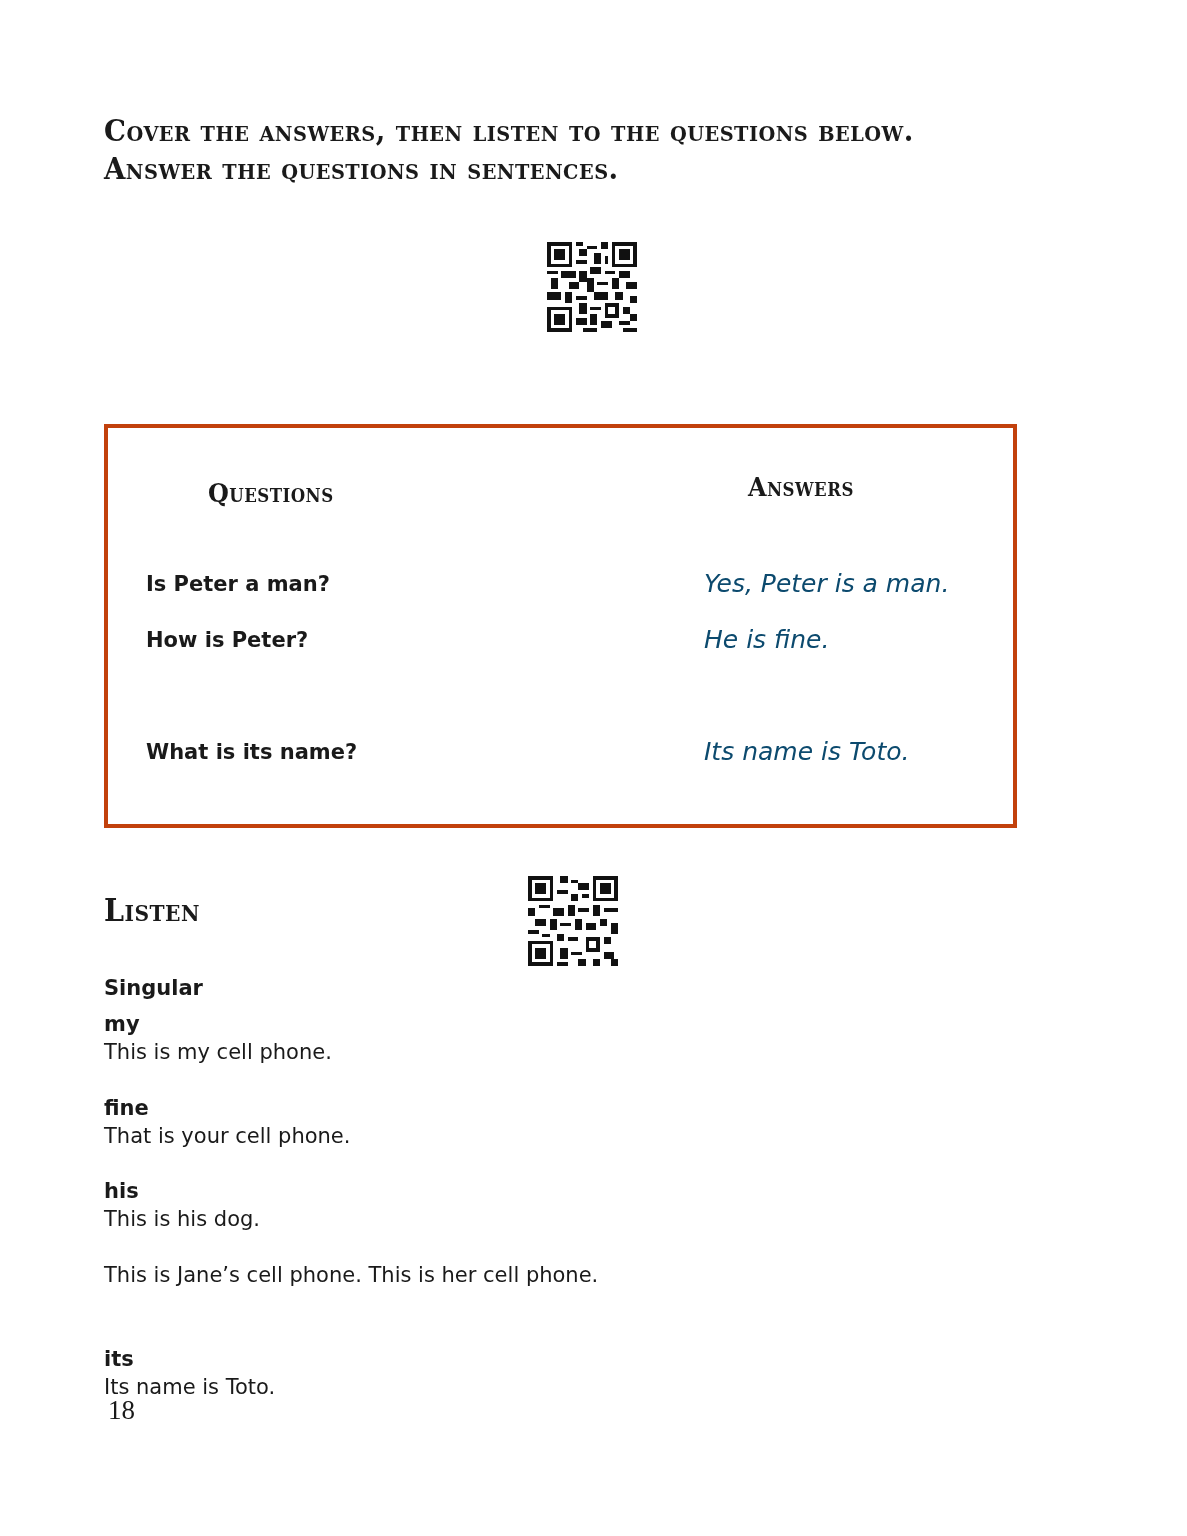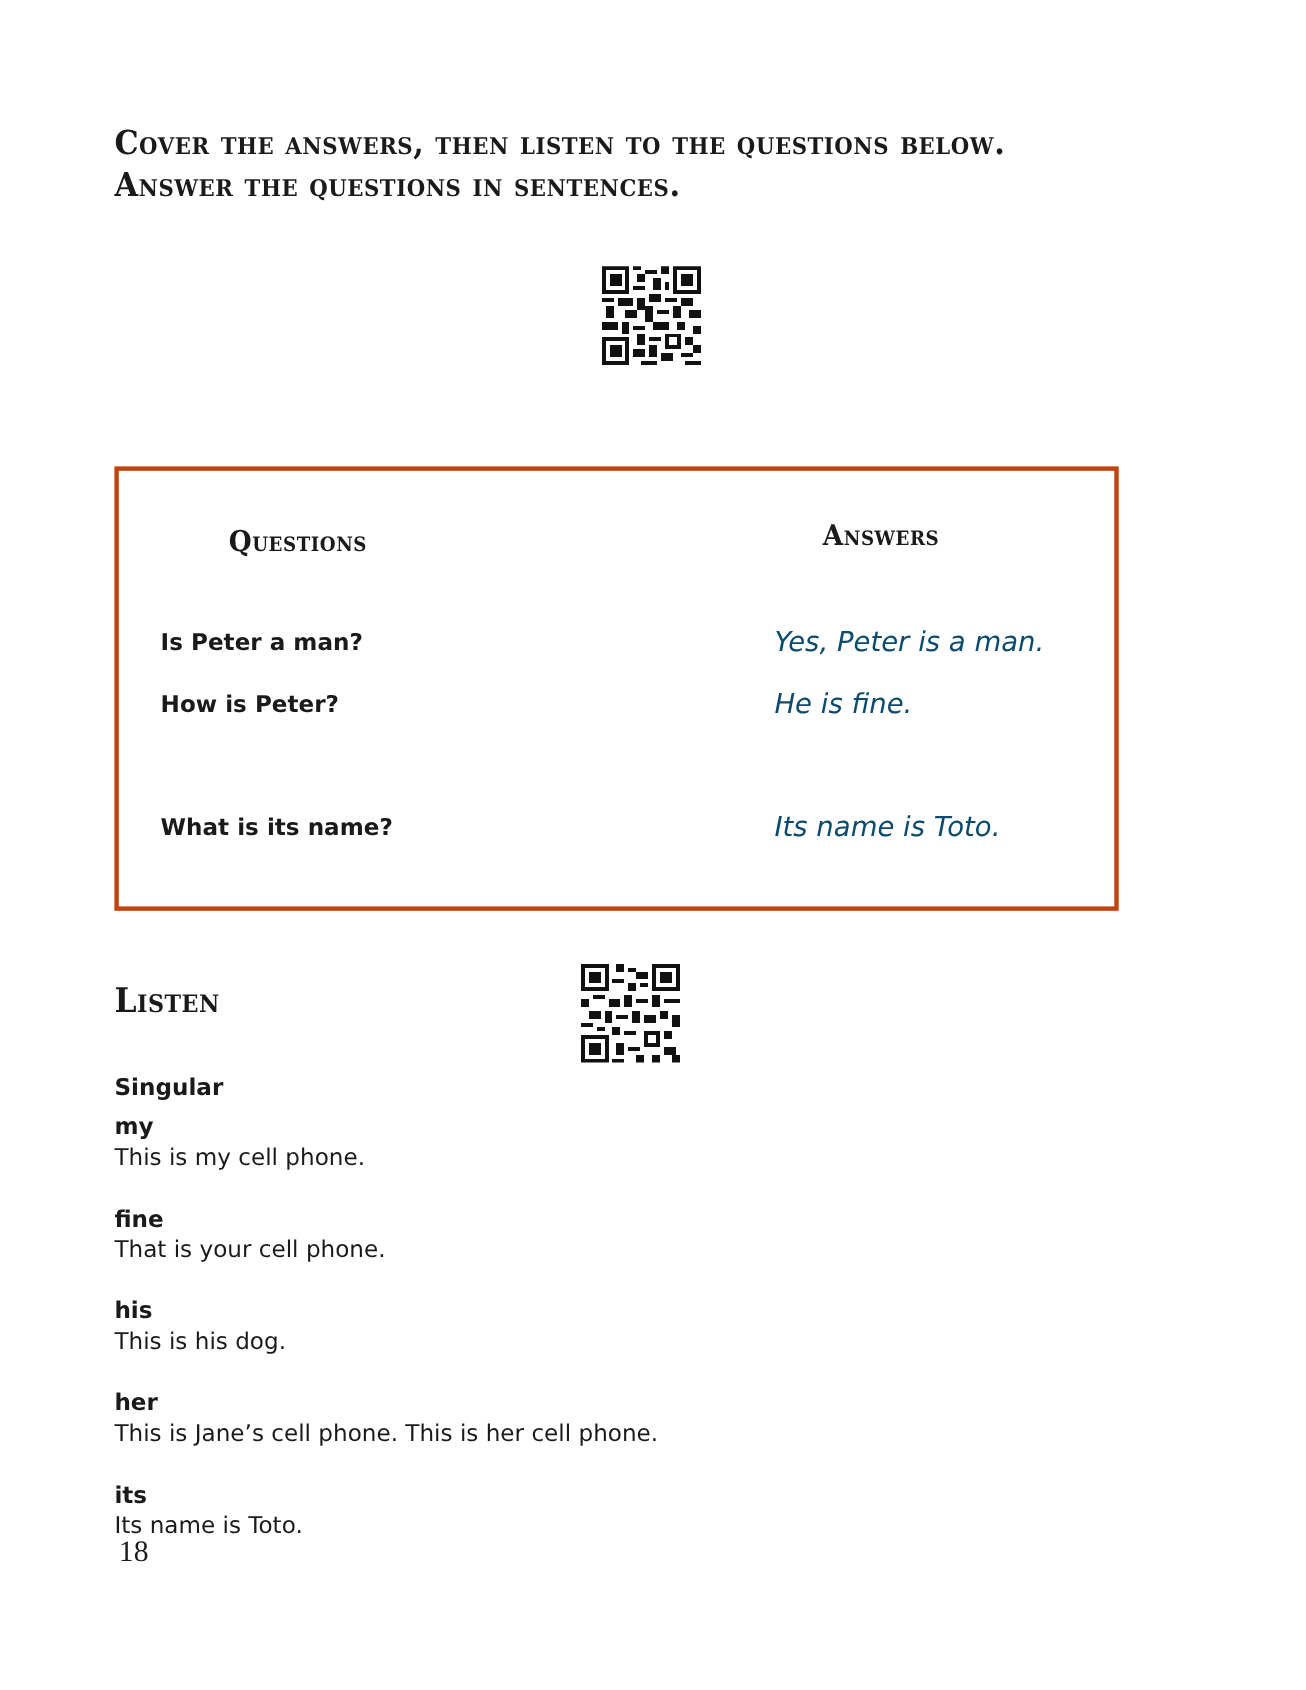--- a/index.html
+++ b/index.html
@@ -198,21 +198,20 @@
 </div>
 <div class="entry" style="top:1094px;">
   <span class="word">fine</span>
   <span class="sentence">That is your cell phone.</span>
 </div>
 <div class="entry" style="top:1177px;">
   <span class="word">his</span>
   <span class="sentence">This is his dog.</span>
 </div>
 <div class="entry" style="top:1261px;">
-  <span class="word">her</span>
   <span class="sentence">This is Jane’s cell phone. This is her cell phone.</span>
 </div>
 <div class="entry" style="top:1345px;">
   <span class="word">its</span>
   <span class="sentence">Its name is Toto.</span>
 </div>
 
 <div class="page-num">18</div>
 
 </body></html>

